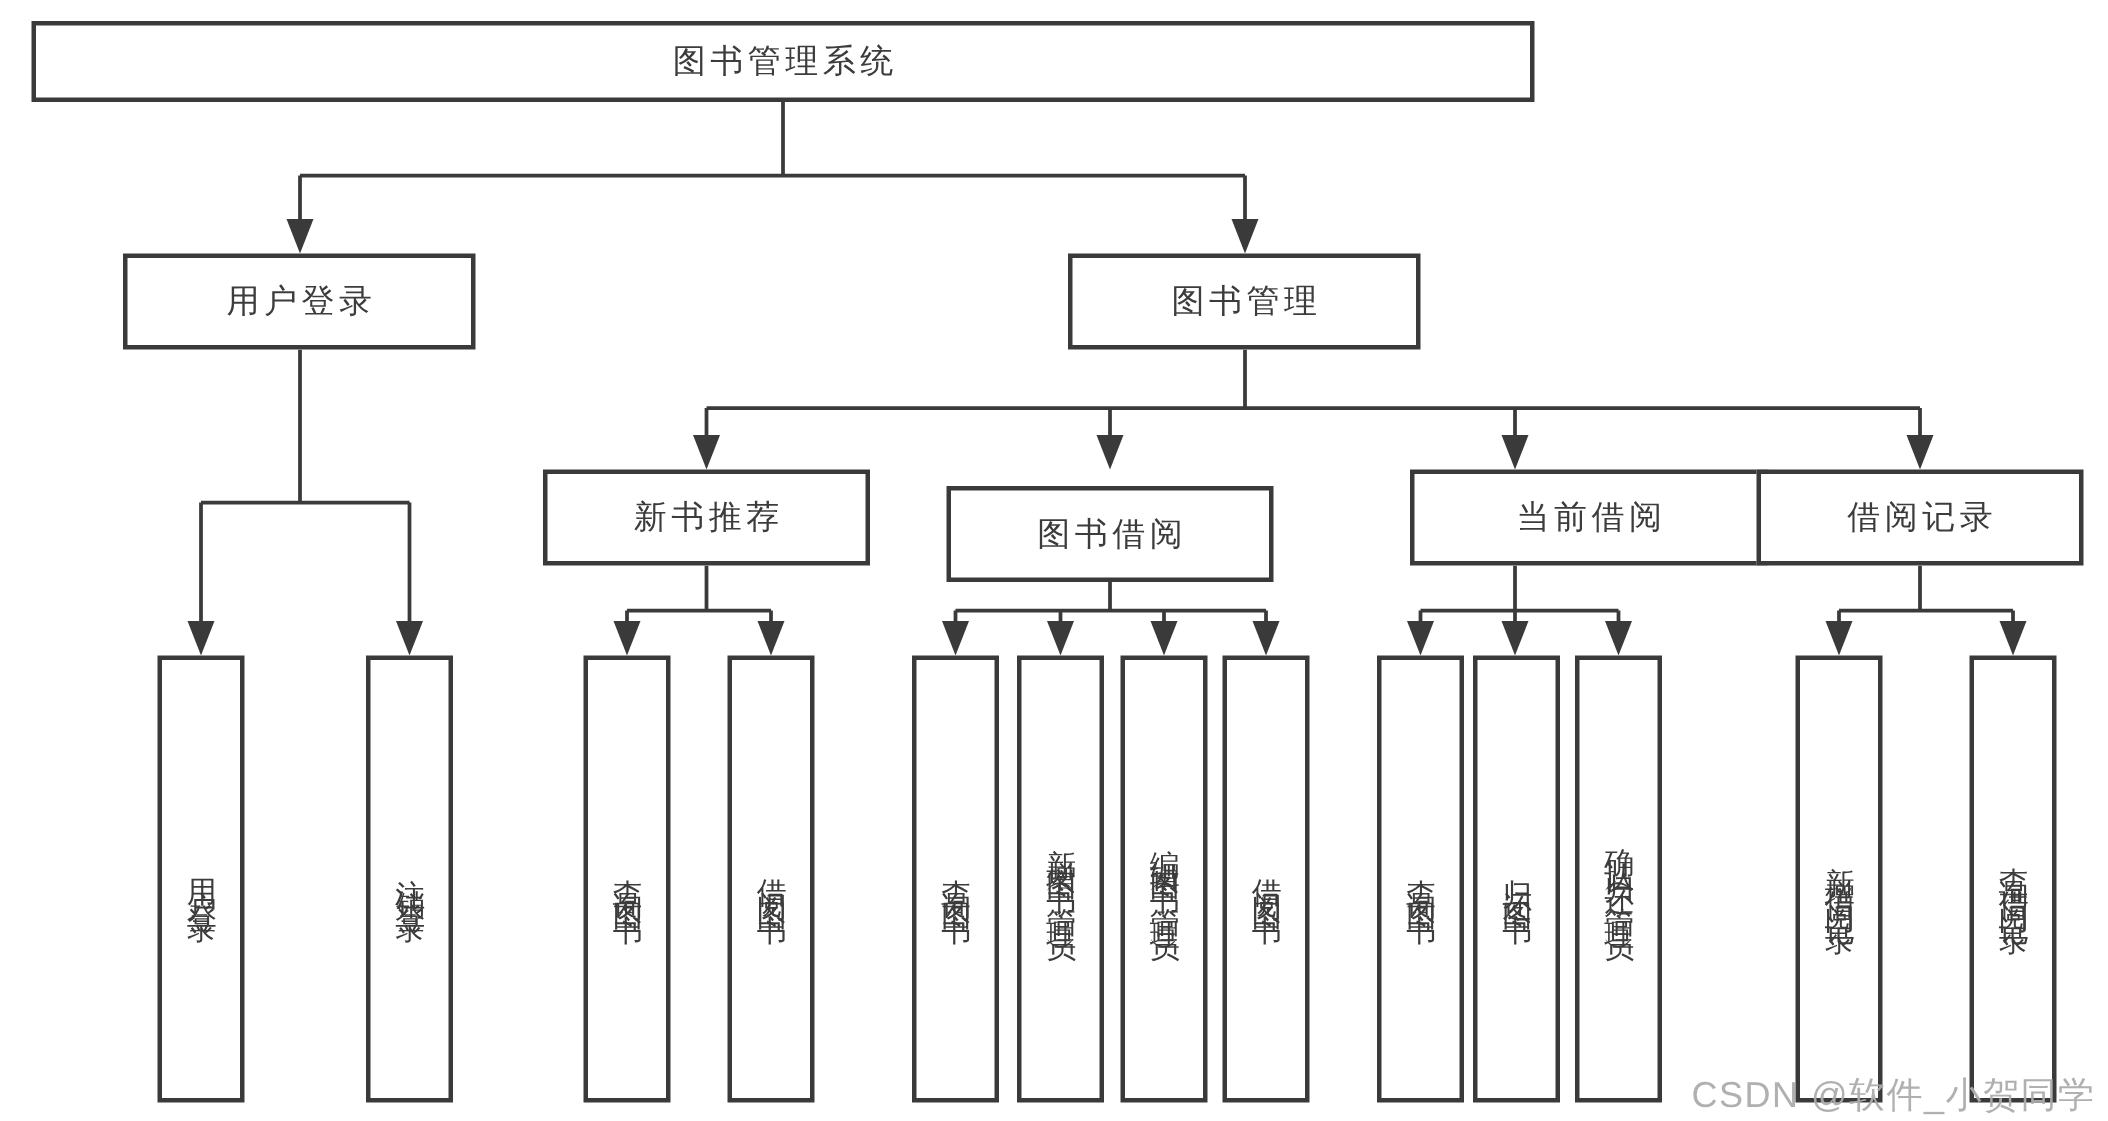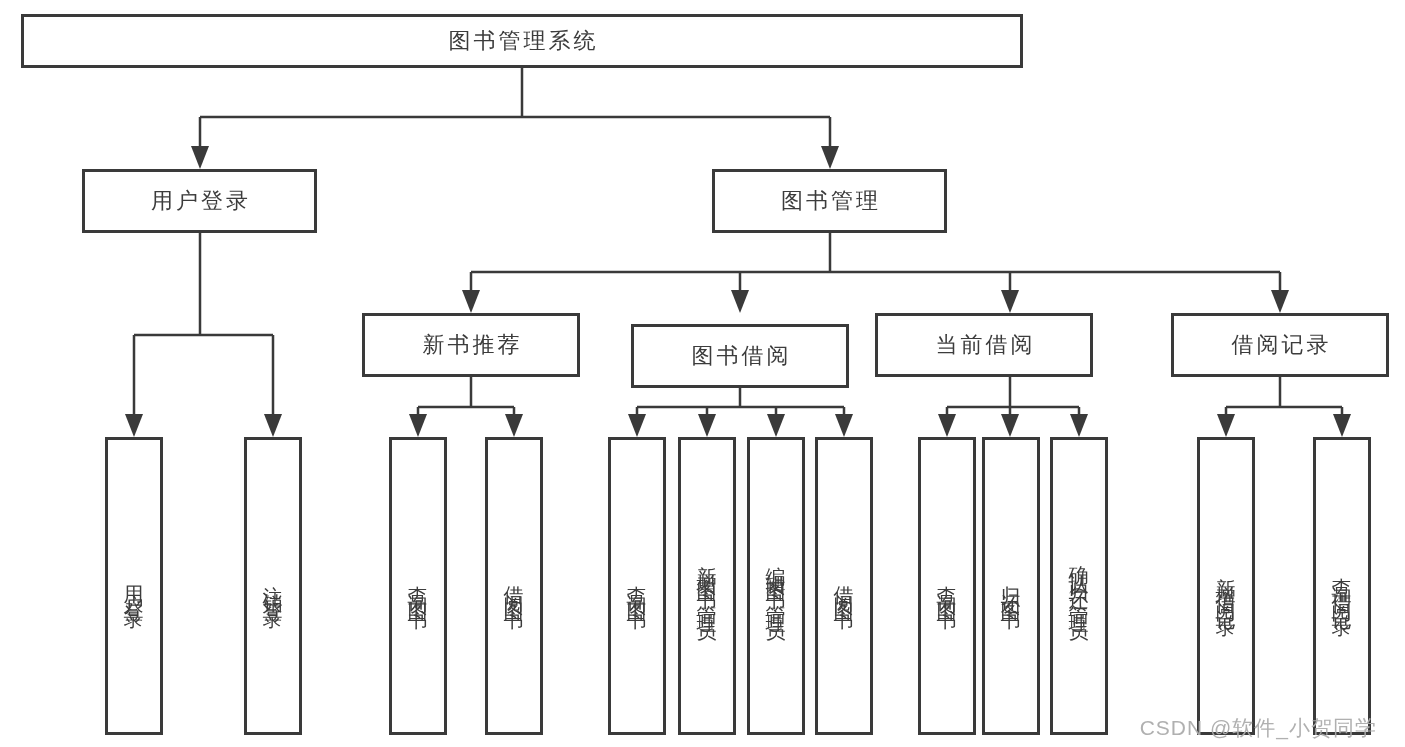--- a/index.html
+++ b/index.html
@@ -53,22 +53,22 @@
   .node.vbox .lbl {
     writing-mode: vertical-rl;
     font-size: 20px;
     letter-spacing: 8px;
     line-height: 1;
     white-space: nowrap;
   }
   .watermark {
     position: absolute;
     top: 714px;
-    right: 28px;
-    font-size: 21px;
+    right: 8px;
+    font-size: 24px;
     letter-spacing: 1px;
     color: rgba(172, 172, 172, 0.95);
     z-index: 3;
     white-space: nowrap;
   }
 </style>
 </head>
 <body>
 
 <div class="canvas">
@@ -139,21 +139,21 @@
   <div class="node hbox" style="left:712px;top:169px;width:235px;height:64px">
     <span class="lbl">图书管理</span>
   </div>
 
   <div class="node hbox" style="left:362px;top:313px;width:218px;height:64px">
     <span class="lbl">新书推荐</span>
   </div>
   <div class="node hbox" style="left:631px;top:324px;width:218px;height:64px">
     <span class="lbl">图书借阅</span>
   </div>
-  <div class="node hbox" style="left:875px;top:313px;width:218px;height:64px">
+  <div class="node hbox" style="left:940px;top:313px;width:239px;height:64px">
     <span class="lbl">当前借阅</span>
   </div>
   <div class="node hbox" style="left:1171px;top:313px;width:218px;height:64px">
     <span class="lbl">借阅记录</span>
   </div>
 
   <div class="node vbox" style="left:105px;top:437px;width:58px;height:298px">
     <span class="lbl">用户登录</span>
   </div>
   <div class="node vbox" style="left:244px;top:437px;width:58px;height:298px">

